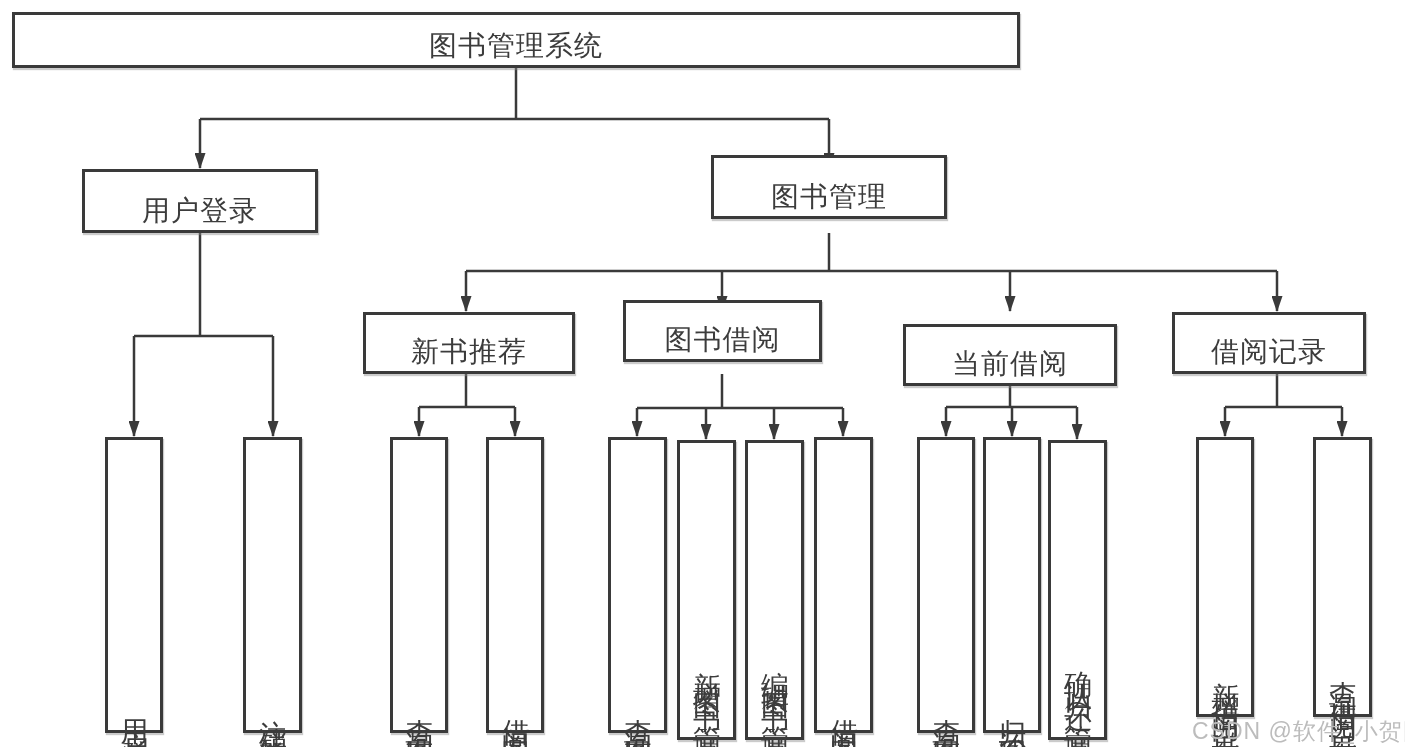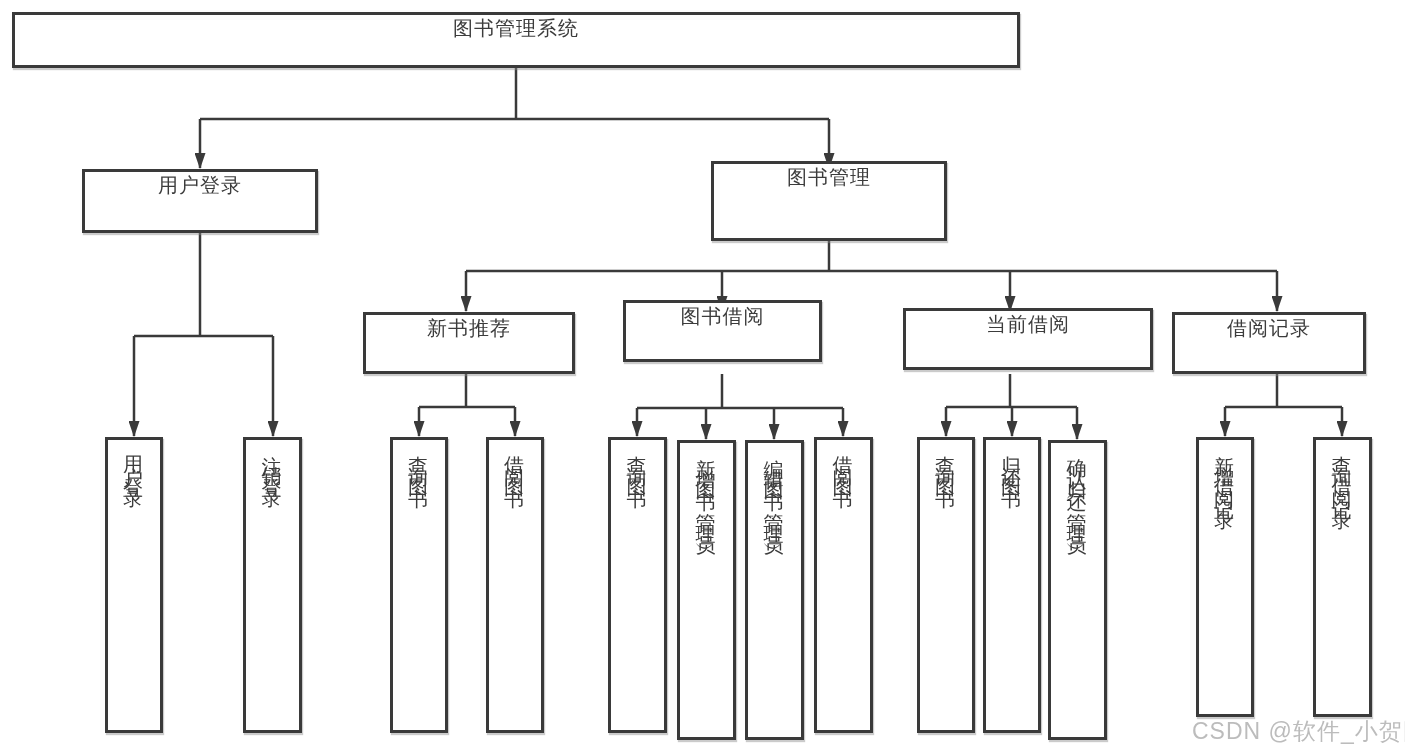--- a/index.html
+++ b/index.html
@@ -15,22 +15,22 @@
     background:var(--bg);
     font-family:"Liberation Sans", sans-serif;
     color:var(--text-color);
   }
   #connectors{position:absolute;left:0;top:0;z-index:0;pointer-events:none;}
   #connectors path, #connectors line{
     stroke:var(--line-color);stroke-width:2.5;fill:none;
   }
   .node{
     position:absolute;background:#fff;border:3px solid var(--box-border);
-    box-sizing:border-box;display:flex;align-items:flex-start;justify-content:center;
-    z-index:1;font-size:20px;
+    box-sizing:border-box;display:flex;align-items:flex-end;justify-content:center;
+    z-index:1;font-size:28px;
     box-shadow:1px 2px 1px rgba(140,140,140,0.45);
   }
   .node.h span{white-space:nowrap;letter-spacing:1px;}
   .node.v .vtext{
     writing-mode:vertical-rl;text-orientation:mixed;
     letter-spacing:11px;white-space:nowrap;margin-bottom:-11px;
   }
   #watermark{
     position:absolute;left:1192px;top:716px;z-index:3;
     font-size:23px;color:var(--watermark-color);letter-spacing:1px;white-space:nowrap;
@@ -87,31 +87,31 @@
   <line x1="1342" y1="407" x2="1342" y2="436" marker-end="url(#arrow)"></line>
 </svg>
 
 <div class="node h" style="left:12px;top:12px;width:1008px;height:56px">
   <span>图书管理系统</span>
 </div>
 
 <div class="node h" style="left:82px;top:169px;width:236px;height:64px">
   <span>用户登录</span>
 </div>
-<div class="node h" style="left:711px;top:161px;width:236px;height:80px">
+<div class="node h" style="left:711px;top:155px;width:236px;height:64px">
   <span>图书管理</span>
 </div>
 
 <div class="node h" style="left:363px;top:312px;width:212px;height:62px">
   <span>新书推荐</span>
 </div>
 <div class="node h" style="left:623px;top:300px;width:199px;height:62px">
   <span>图书借阅</span>
 </div>
-<div class="node h" style="left:903px;top:308px;width:250px;height:62px">
+<div class="node h" style="left:903px;top:324px;width:214px;height:62px">
   <span>当前借阅</span>
 </div>
 <div class="node h" style="left:1172px;top:312px;width:194px;height:62px">
   <span>借阅记录</span>
 </div>
 
 <div class="node v" style="left:105px;top:437px;width:58px;height:296px">
   <span class="vtext">用户登录</span>
 </div>
 <div class="node v" style="left:243px;top:437px;width:59px;height:296px">

